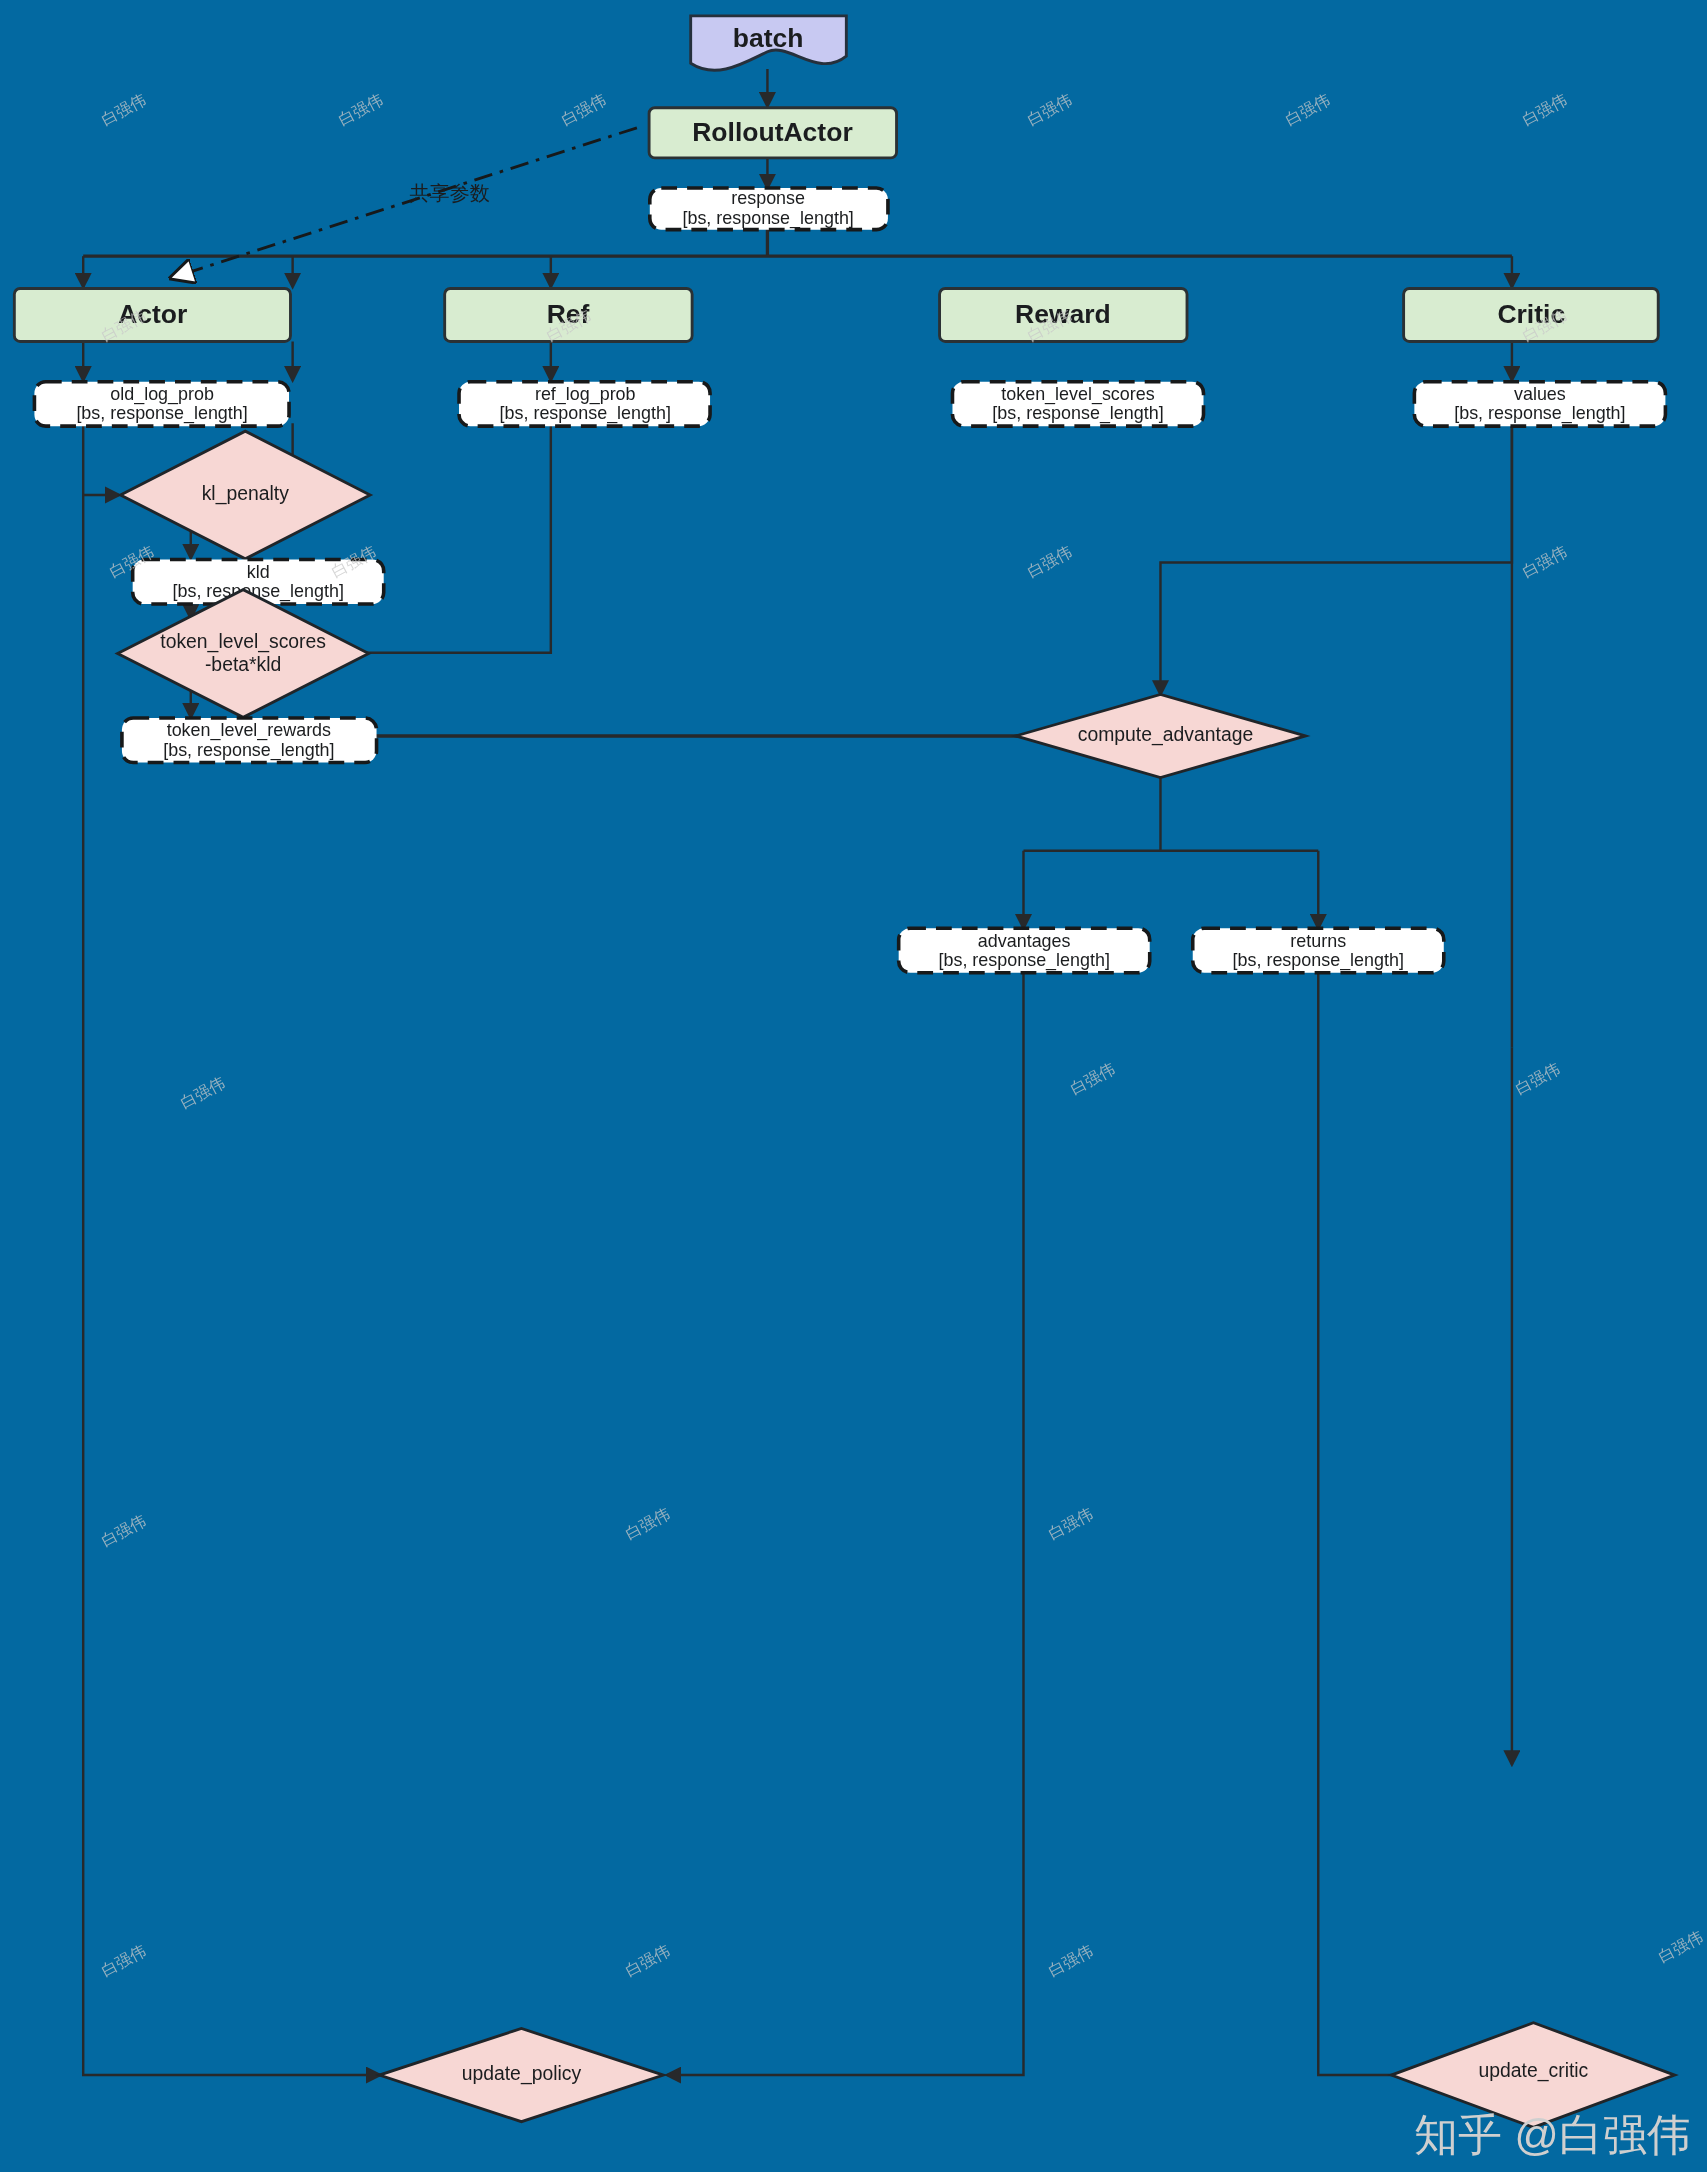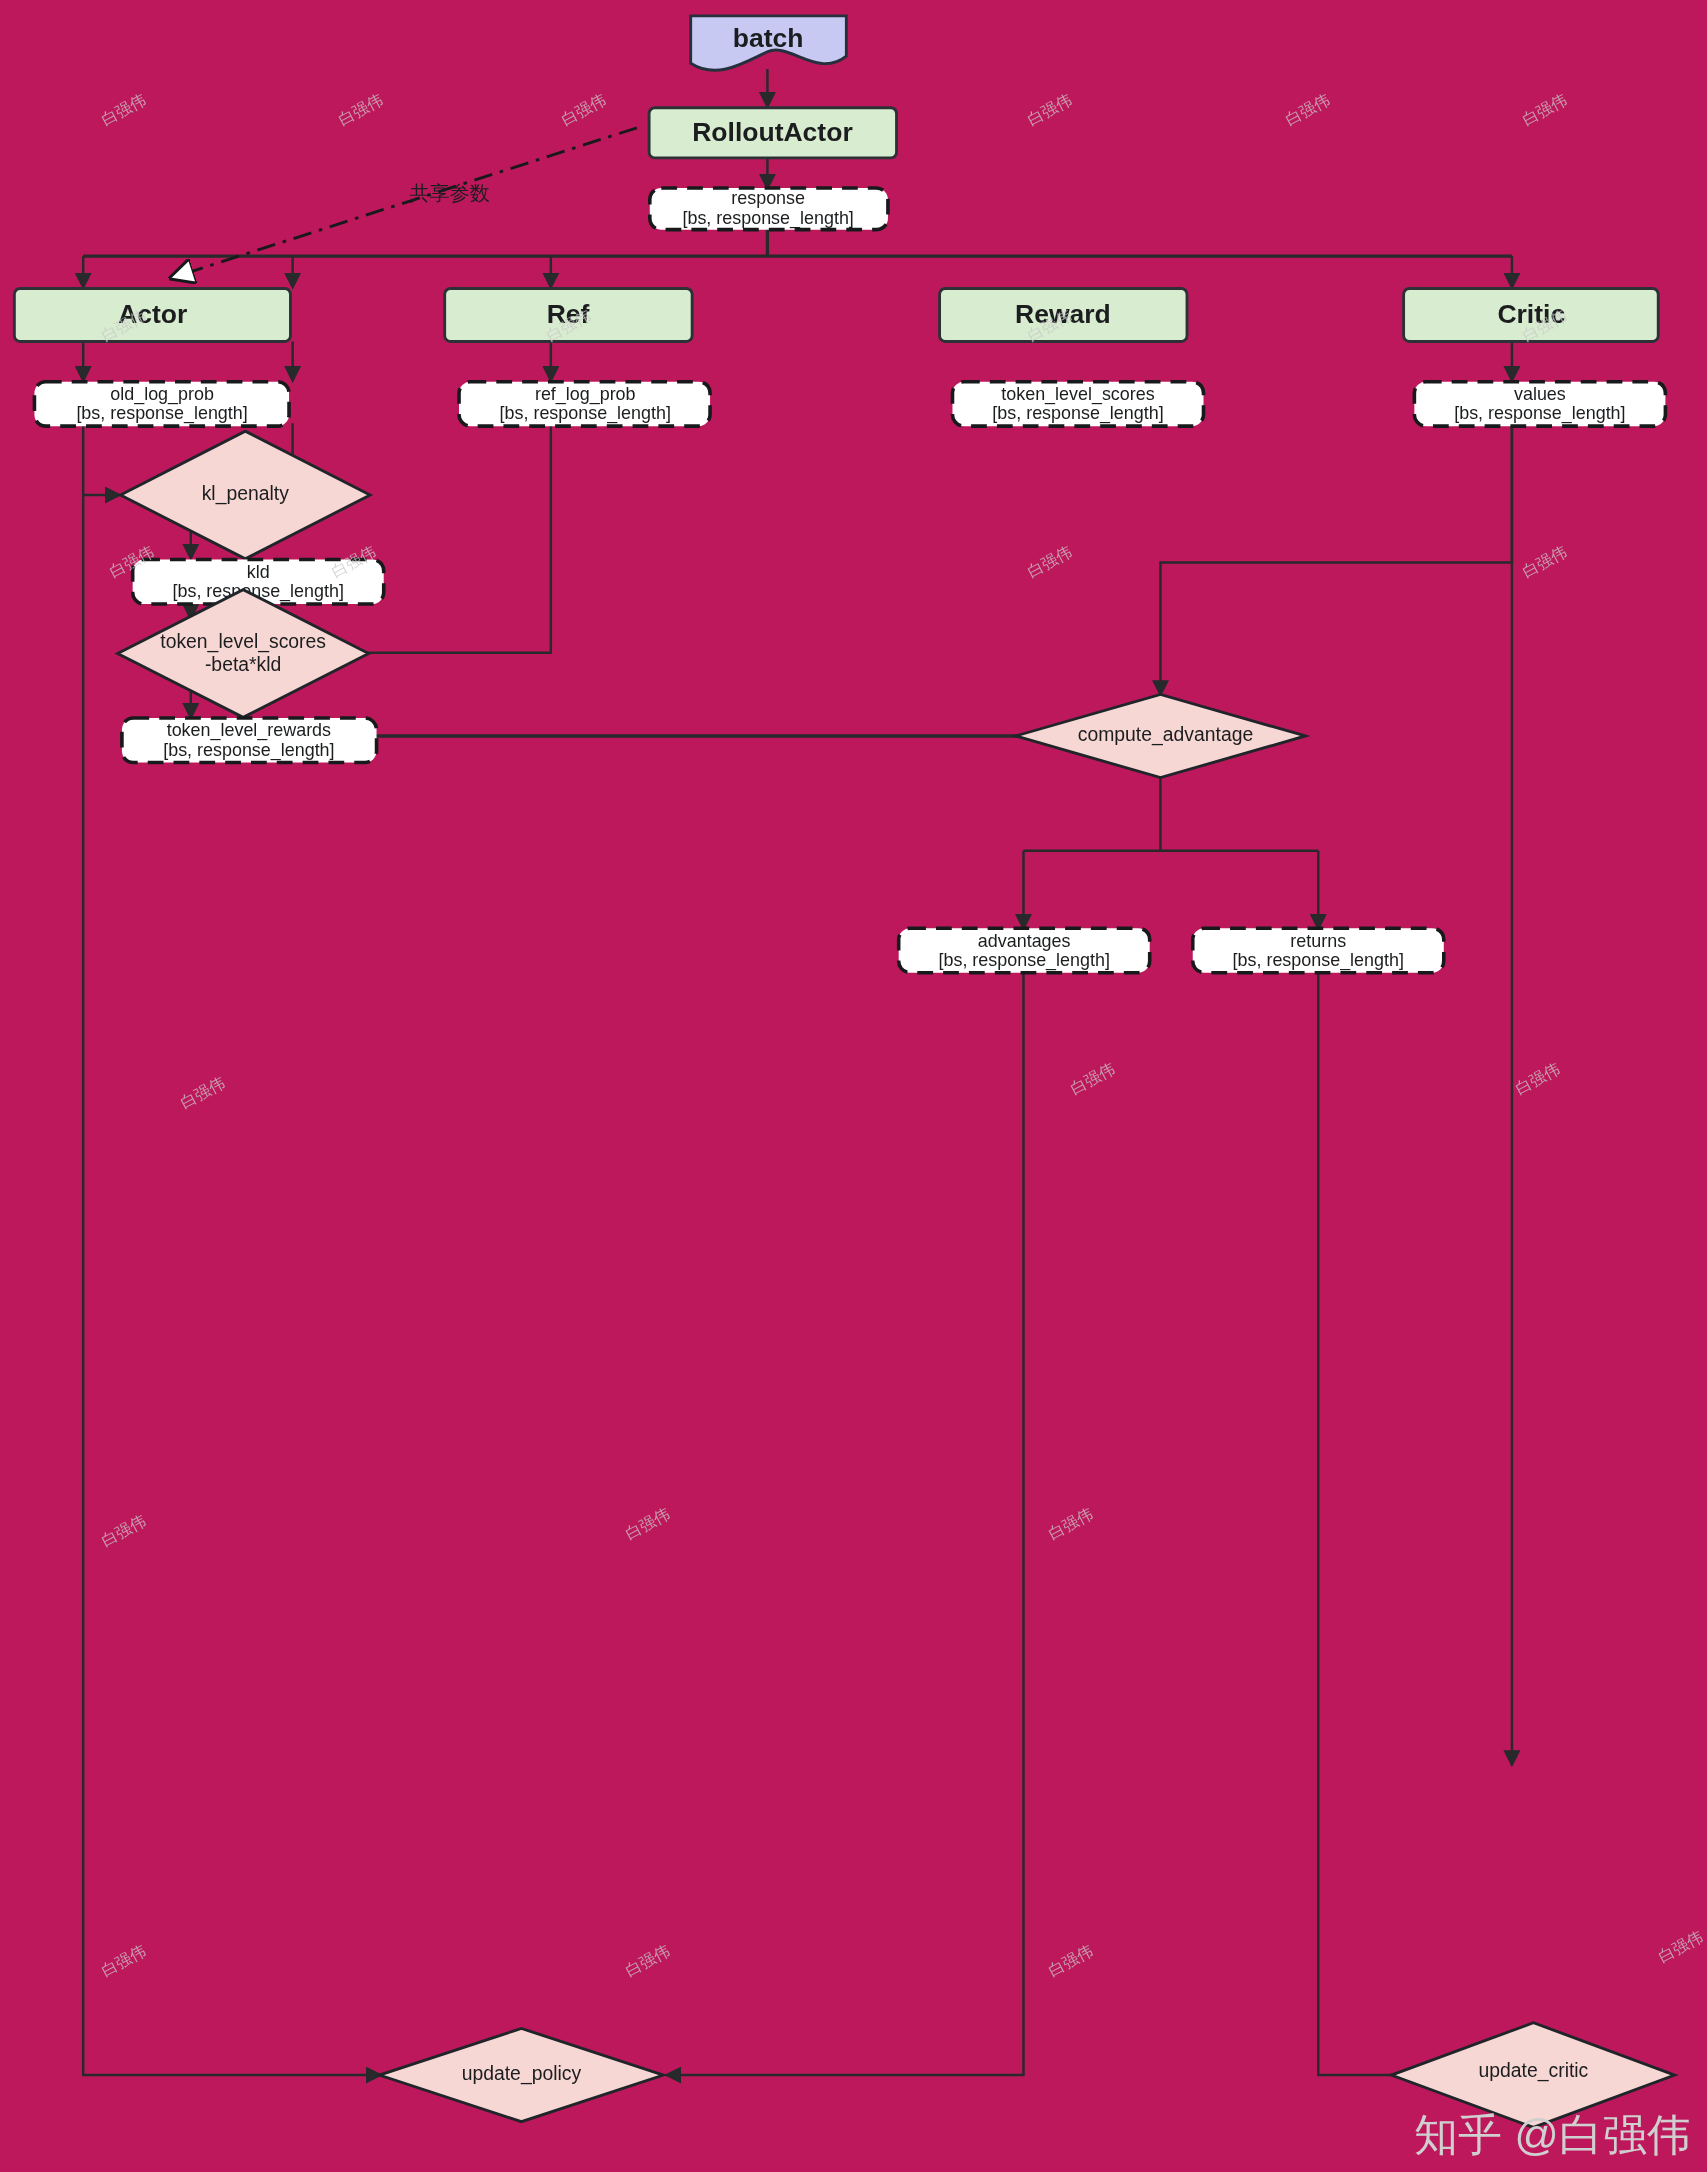--- a/index.html
+++ b/index.html
@@ -8,21 +8,21 @@
     padding: 0;
     background: #ffffff;
   }
   body {
     font-family: "Liberation Sans", sans-serif;
   }
   #stage {
     position: relative;
     width: 1707px;
     height: 2172px;
-    background: #be185d;
+    background: #0369a1;
     overflow: hidden;
   }
   svg.flow {
     position: absolute;
     left: 0;
     top: 0;
     width: 1707px;
     height: 2172px;
   }
   .nodeProcess {

